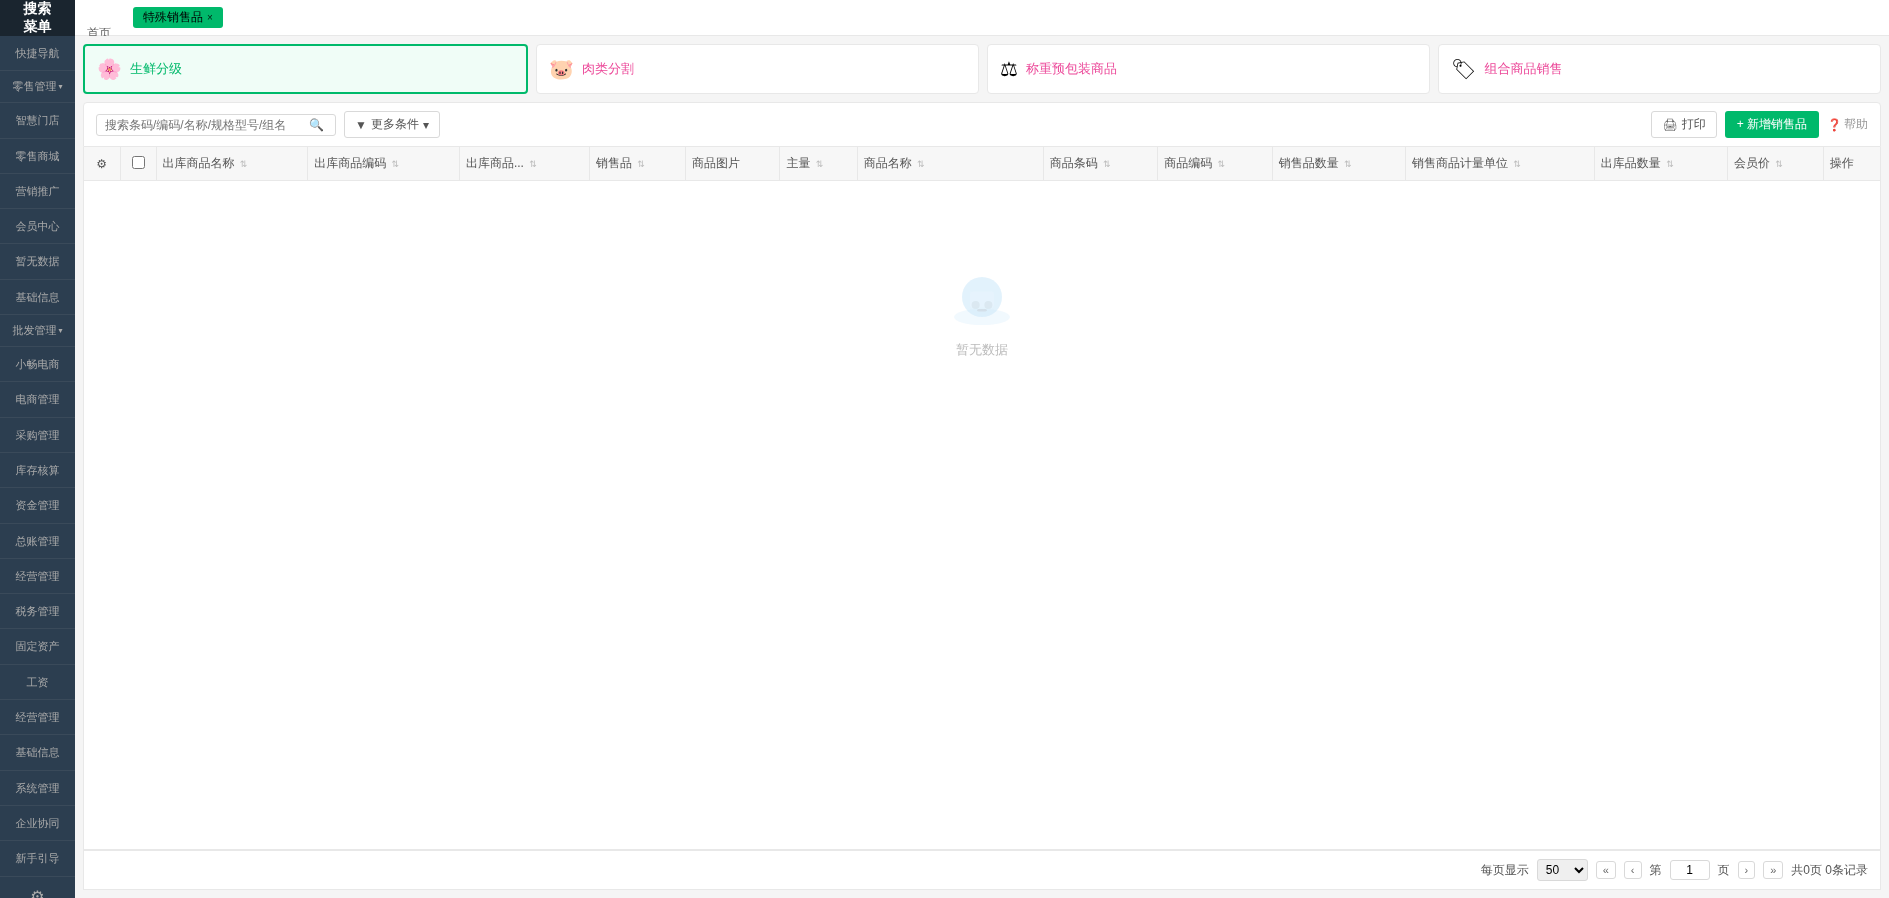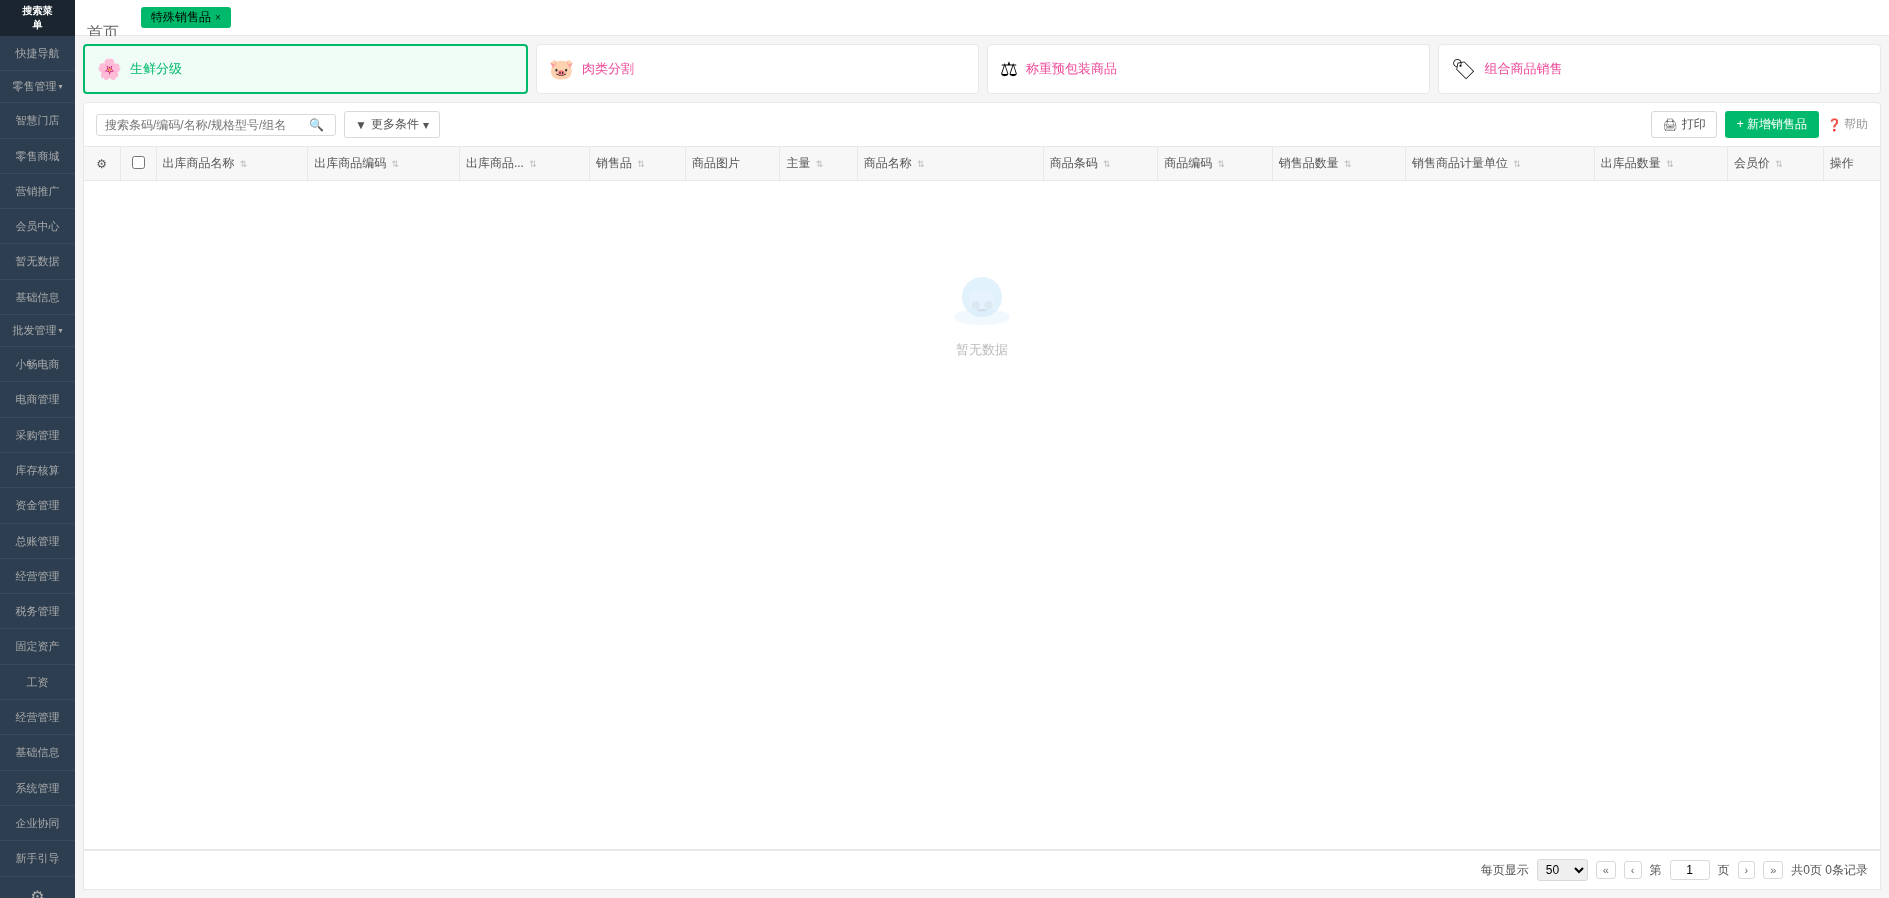--- a/index.html
+++ b/index.html
@@ -14,21 +14,21 @@
       flex-direction: column;
       height: 100%;
       flex-shrink: 0;
       overflow-y: auto;
     }
     .sidebar-logo {
       background: #1a252f;
       padding: 8px 20px;
       text-align: center;
       color: #fff;
-      font-size: 10px;
+      font-size: 14px;
       font-weight: bold;
       height: 36px;
       display: flex;
       align-items: center;
       justify-content: center;
     }
     .sidebar-item {
       padding: 10px 4px;
       text-align: center;
       cursor: pointer;
@@ -75,21 +75,21 @@
       background: #fff;
       border-bottom: 1px solid #e8e8e8;
       padding: 0 12px;
       display: flex;
       align-items: center;
       height: 36px;
       gap: 8px;
     }
     .topbar-home {
       color: #666;
-      font-size: 16px;
+      font-size: 12px;
       margin-top: 32px;
     }
     .topbar-tag {
       background: #00b96b;
       color: #000000;
       padding: 2px 10px;
       border-radius: 3px;
       font-size: 12px;
       display: flex;
       align-items: center;

